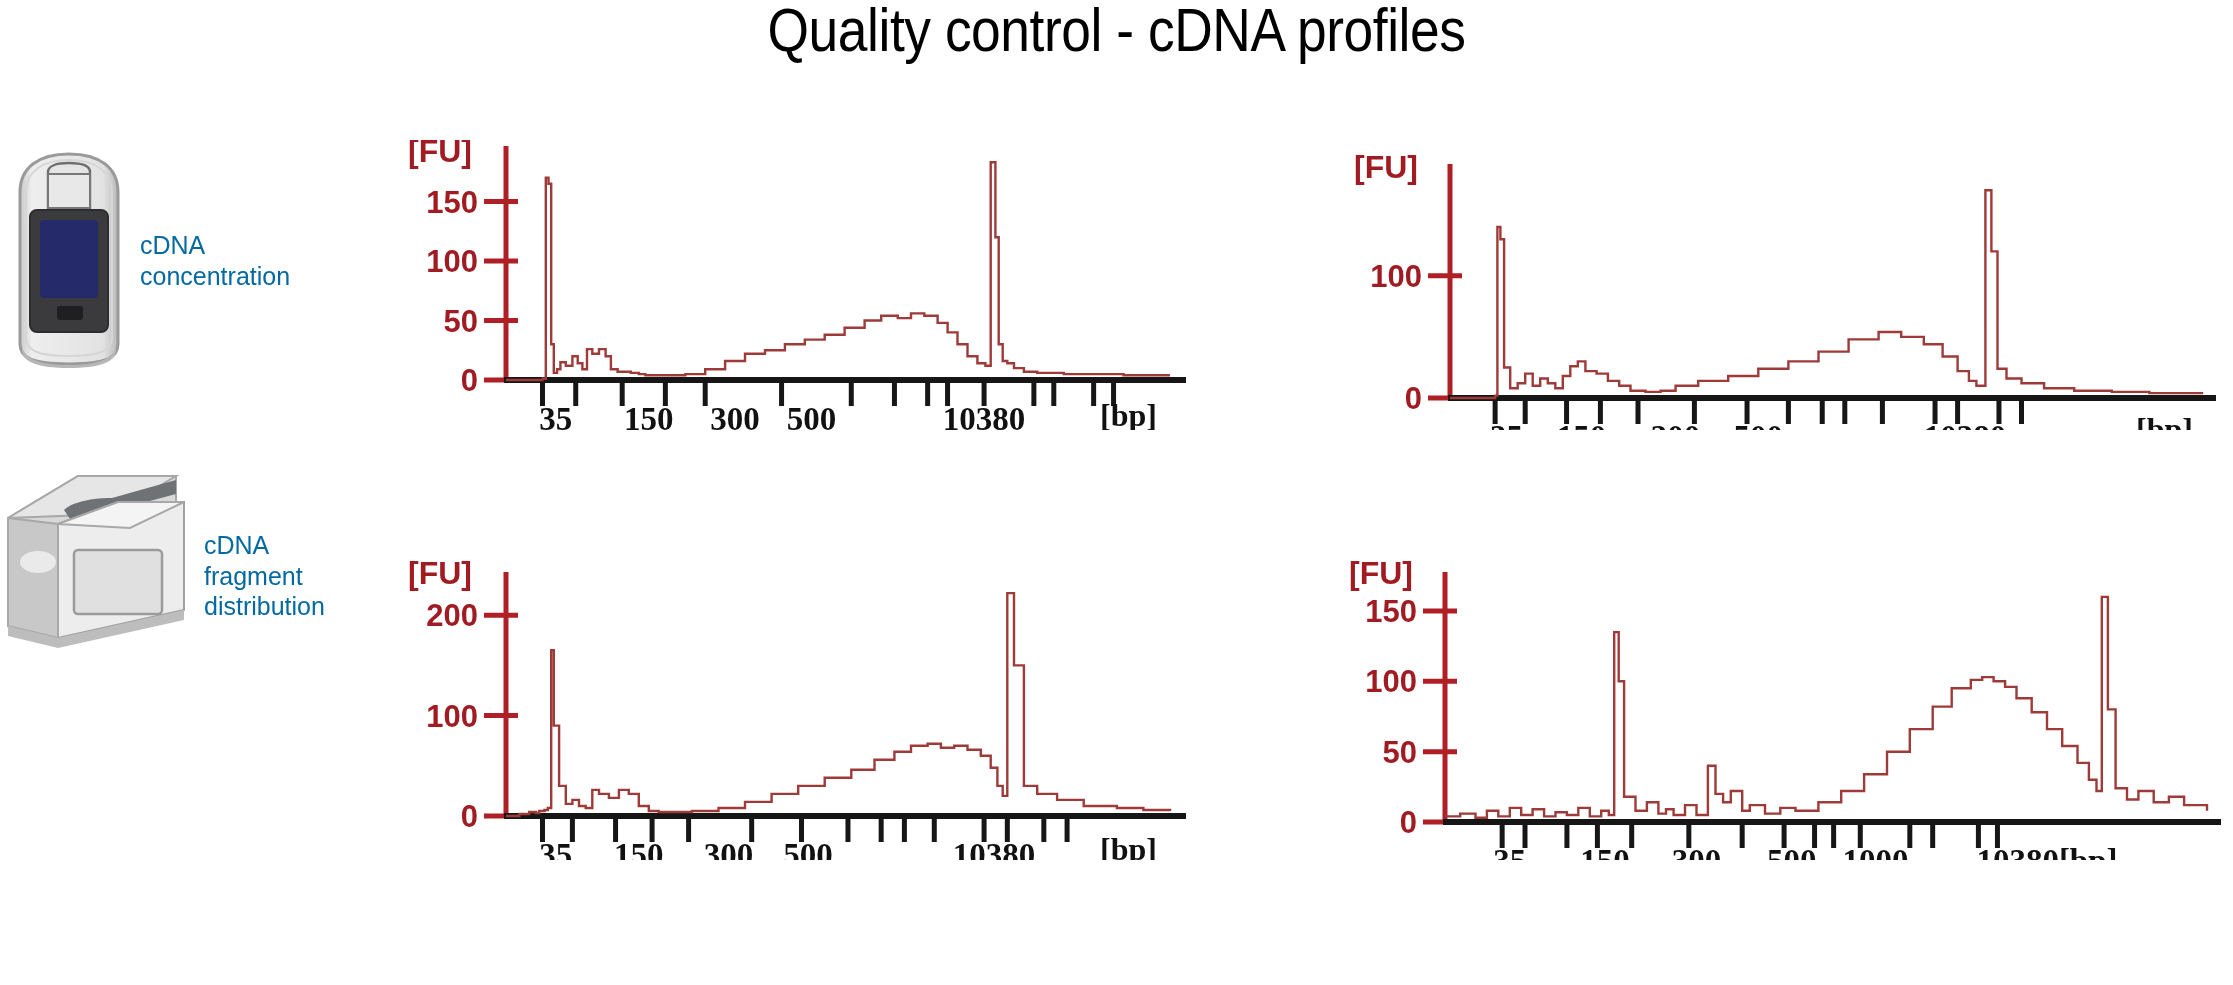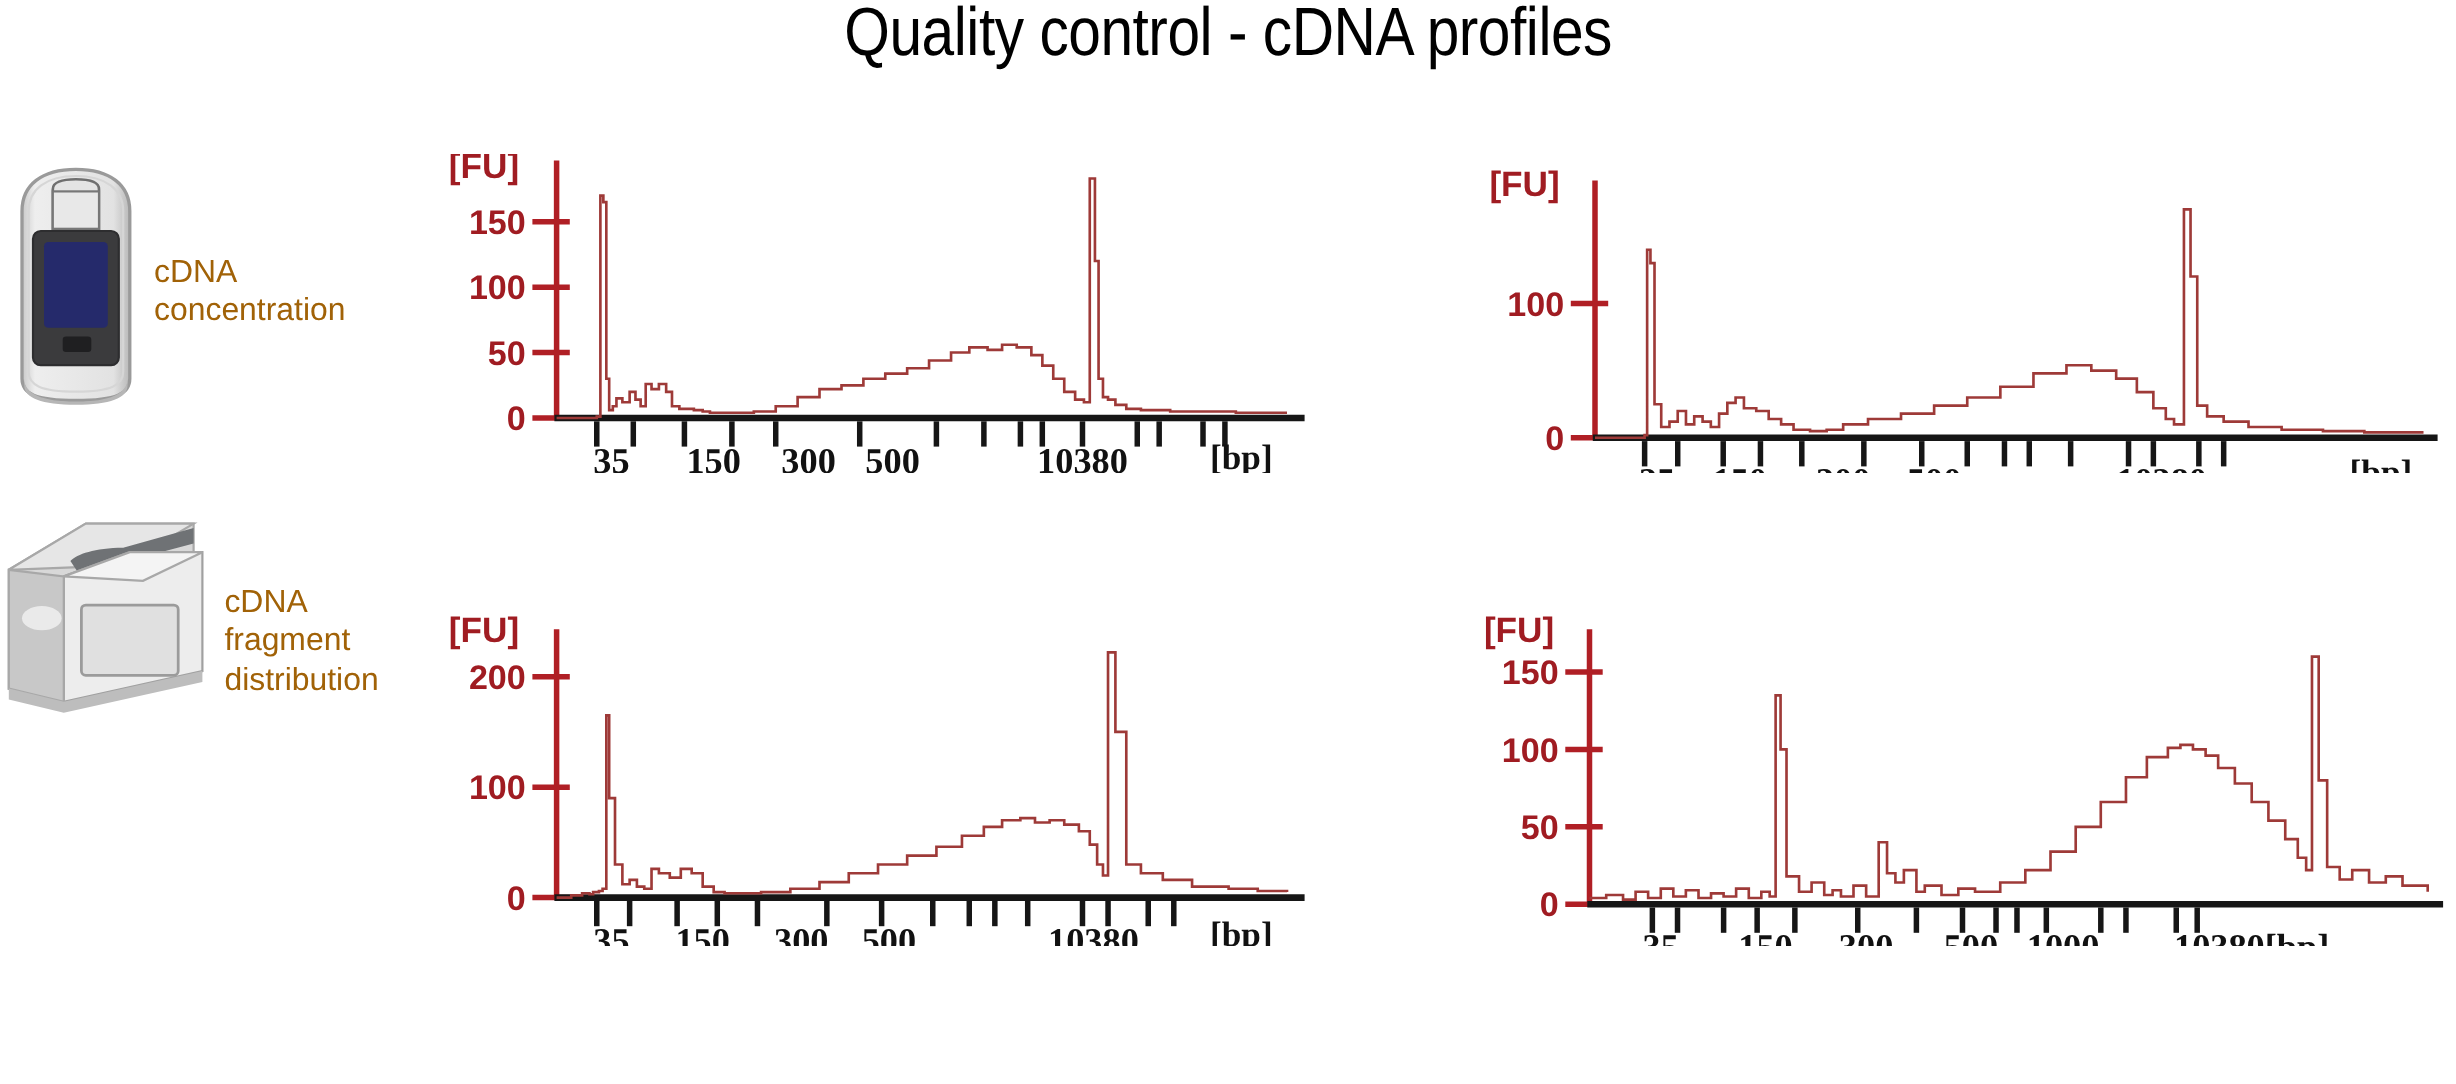--- a/index.html
+++ b/index.html
@@ -35,23 +35,23 @@
   
   .legend-row {
     position: absolute;
     display: flex;
     align-items: flex-start;
   }
   #legend-row-concentration { left: 8px;  top: 148px; }
   #legend-row-distribution  { left: 0px;  top: 458px; }
 
   .legend-label {
-    font-size: 29px;
+    font-size: 25px;
     line-height: 1.22;
-    color: #a16207;
+    color: #0369a1;
     font-family: "Liberation Sans", sans-serif;
     white-space: pre-line;
   }
   #label-concentration { margin-left: 10px; margin-top: 82px; width: 230px; }
   #label-distribution  { margin-left: 12px; margin-top: 72px; width: 215px; }
 
   
   .device-icon { display:block; }
 
   

